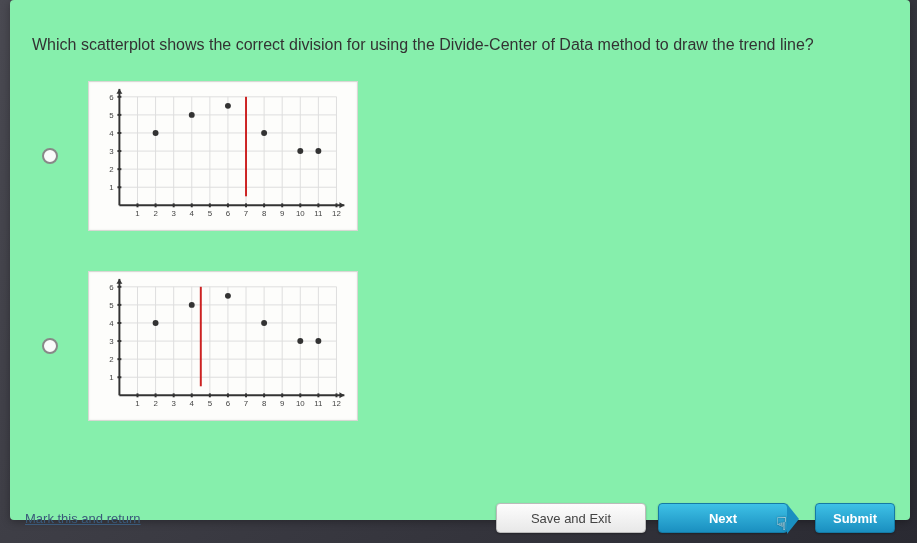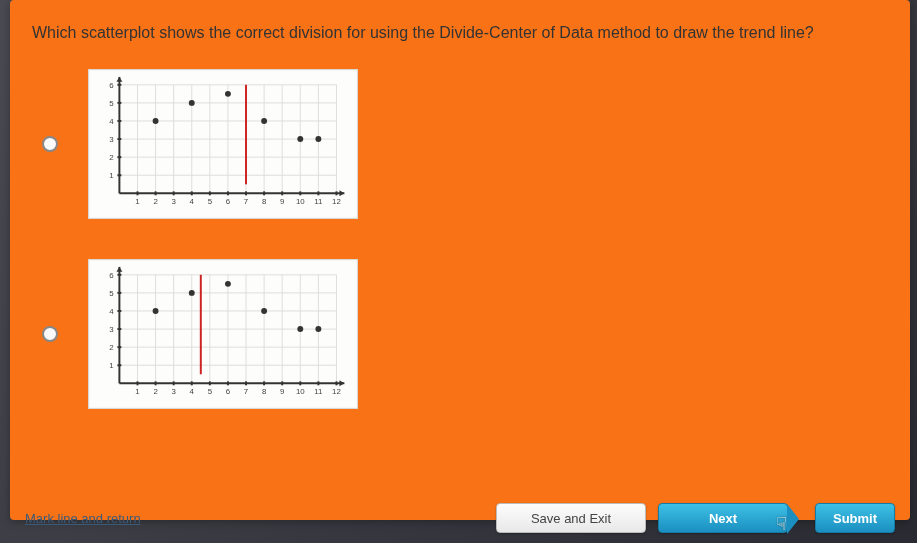--- a/index.html
+++ b/index.html
@@ -7,24 +7,24 @@
   width: 917px; height: 543px;
   background: linear-gradient(135deg, #4a4a52 0%, #2a2a32 100%);
   font-family: Arial, sans-serif;
   overflow: hidden;
   position: relative;
 }
 .content-panel {
   position: absolute;
   left: 10px; top: 0;
   width: 900px; height: 520px;
-  background: #f97316;
+  background: #86efac;
   border-radius: 4px;
   box-shadow: 0 2px 8px rgba(0,0,0,0.3);
-  padding: 22px 22px;
+  padding: 34px 22px;
 }
 .question {
   font-size: 16px;
   color: #333;
   margin-bottom: 25px;
   line-height: 1.4;
 }
 .options { margin-left: 10px; }
 .option-row {
   display: flex;
@@ -269,20 +269,20 @@
             <circle cx="213.33333333333334" cy="70" r="3" class="dot"></circle>
             <circle cx="231.66666666666666" cy="70" r="3" class="dot"></circle>
           </svg>
       </div>
     </div>
 
   </div>
 </div>
 
 <div class="bottom-bar">
-  <span class="mark-link">Mark line and return</span>
+  <span class="mark-link">Mark this and return</span>
   <div class="spacer"></div>
   <div class="btn btn-save">Save and Exit</div>
   <div class="btn btn-next">Next</div>
   <div class="btn btn-submit">Submit</div>
 </div>
 
 <div class="cursor">☟</div>
 
 </body></html>

